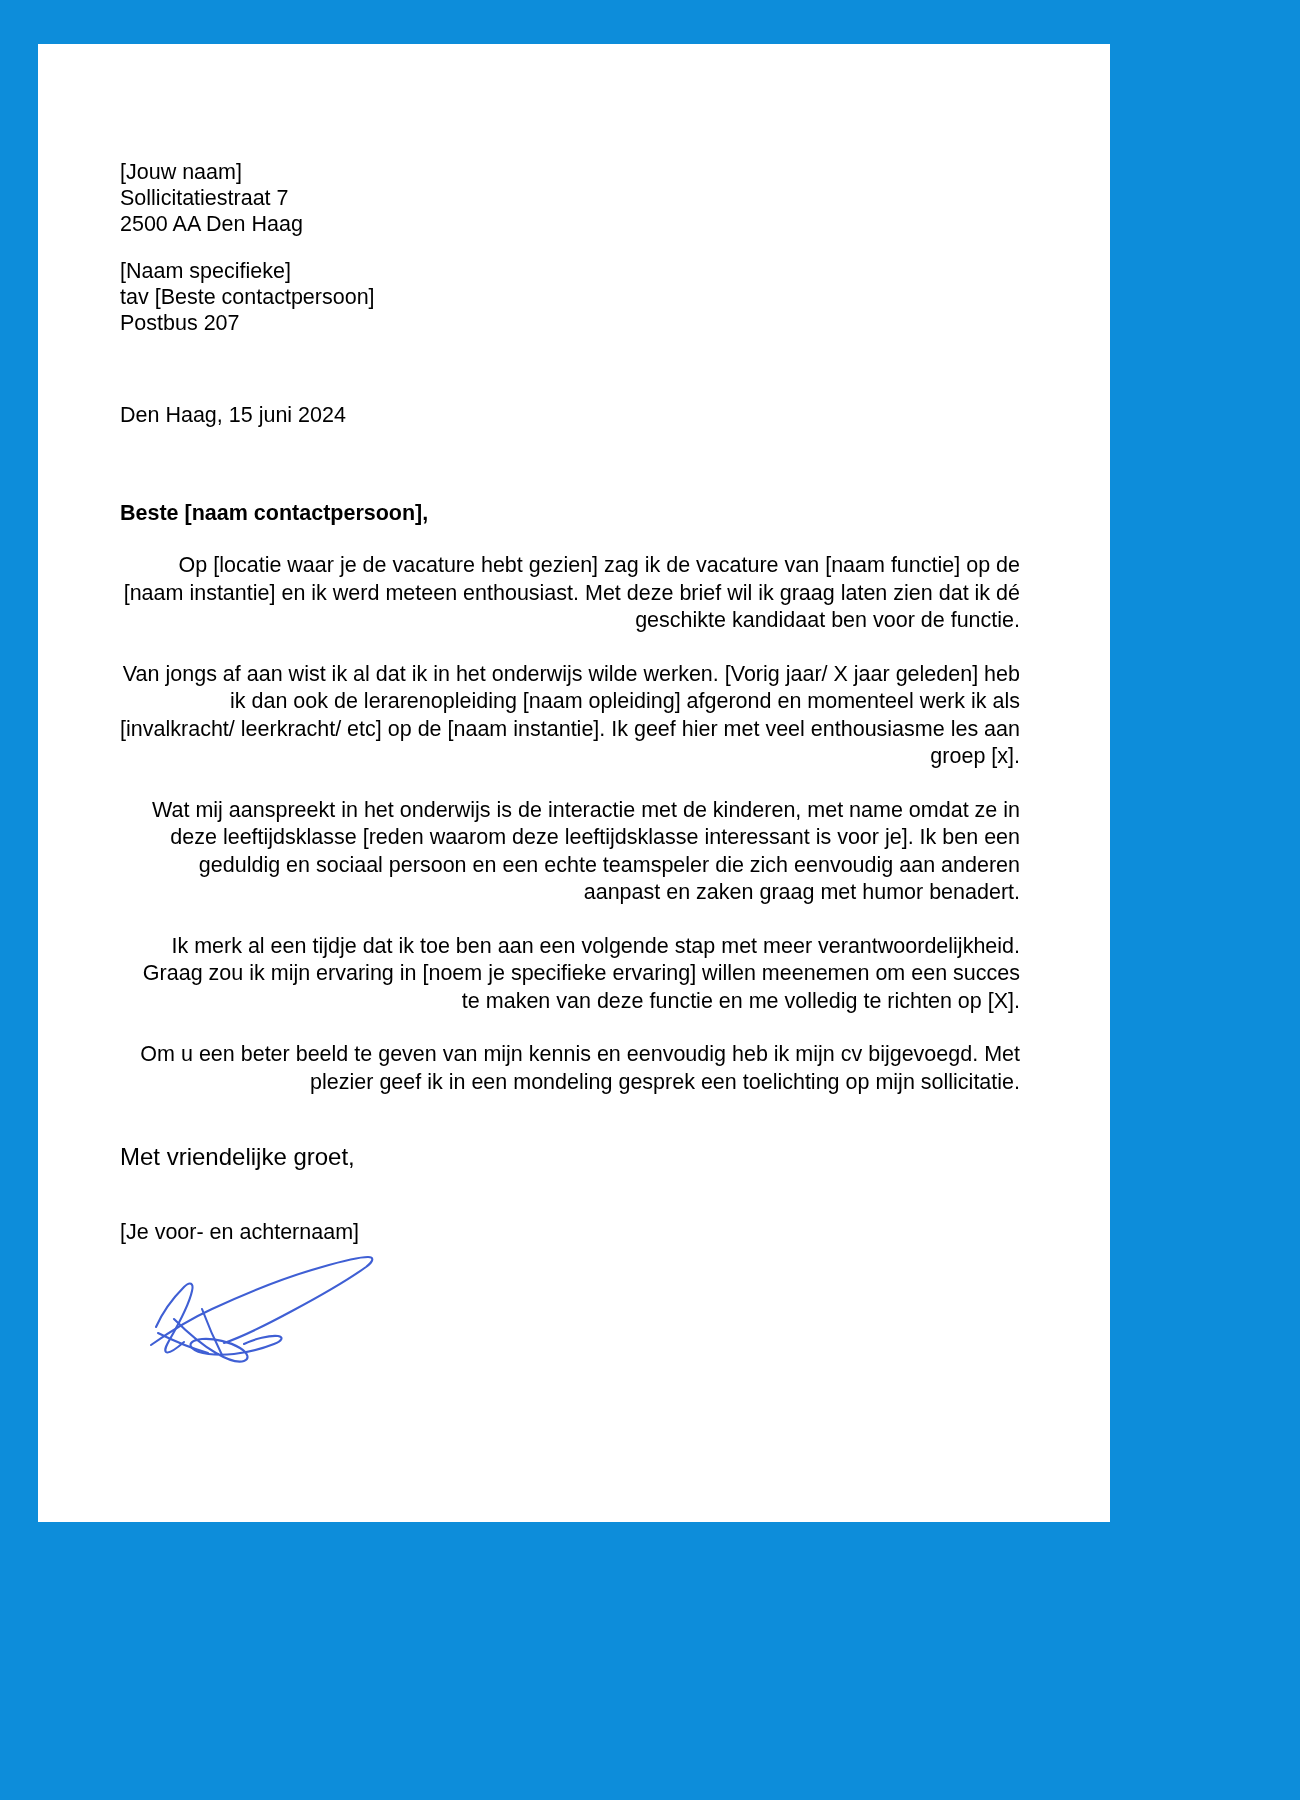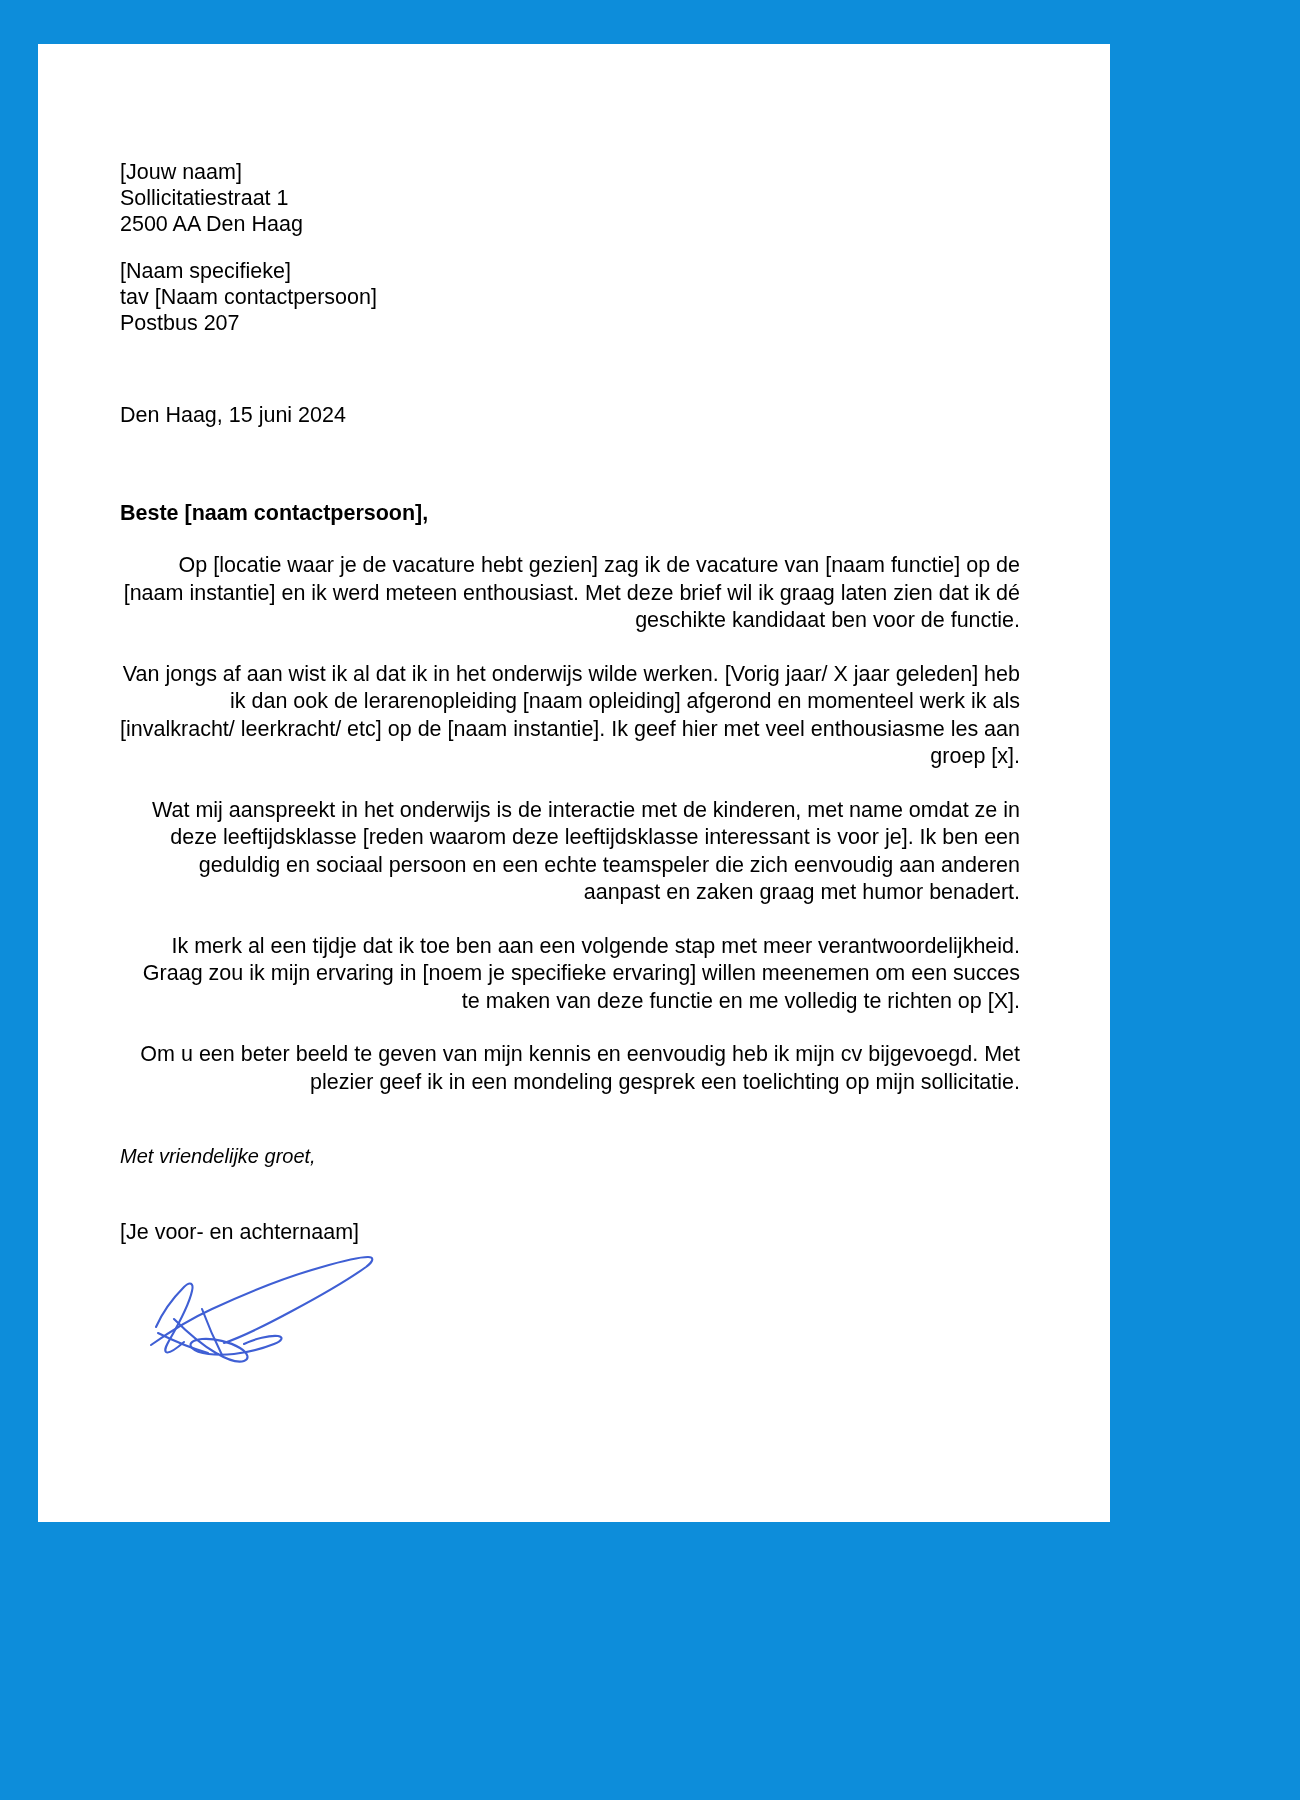--- a/index.html
+++ b/index.html
@@ -66,24 +66,23 @@
   .para {
     font-size: 21.5px;
     line-height: 27.5px;
     color: #000000;
     margin: 0 0 26px 0;
     text-align: right;
     width: 900px;
   }
 
   .closing {
-    font-size: 20px;
+    font-size: 24px;
     line-height: 25.8px;
     color: #000000;
-    font-style: italic;
   }
 
   .signature-name {
     font-size: 21.5px;
     line-height: 25.8px;
     color: #000000;
   }
 
   #signature-mark {
     position: absolute;
@@ -98,29 +97,29 @@
 <body>
 
 <div id="page-frame">
 
   <div id="paper">
 
     <div id="letter-body">
 
       <div>
         <div class="addr-line">[Jouw naam]</div>
-        <div class="addr-line">Sollicitatiestraat 1</div>
+        <div class="addr-line">Sollicitatiestraat 7</div>
         <div class="addr-line">2500 AA Den Haag</div>
       </div>
 
       <div class="spacer-sm"></div>
 
       <div>
         <div class="addr-line">[Naam specifieke]</div>
-        <div class="addr-line">tav [Naam contactpersoon]</div>
+        <div class="addr-line">tav [Beste contactpersoon]</div>
         <div class="addr-line">Postbus 207</div>
       </div>
 
       <div class="spacer-md"></div>
 
       <div class="date-line">Den Haag, 15 juni 2024</div>
 
       <div class="spacer-lg"></div>
 
       <div class="salutation">Beste [naam contactpersoon],</div>

